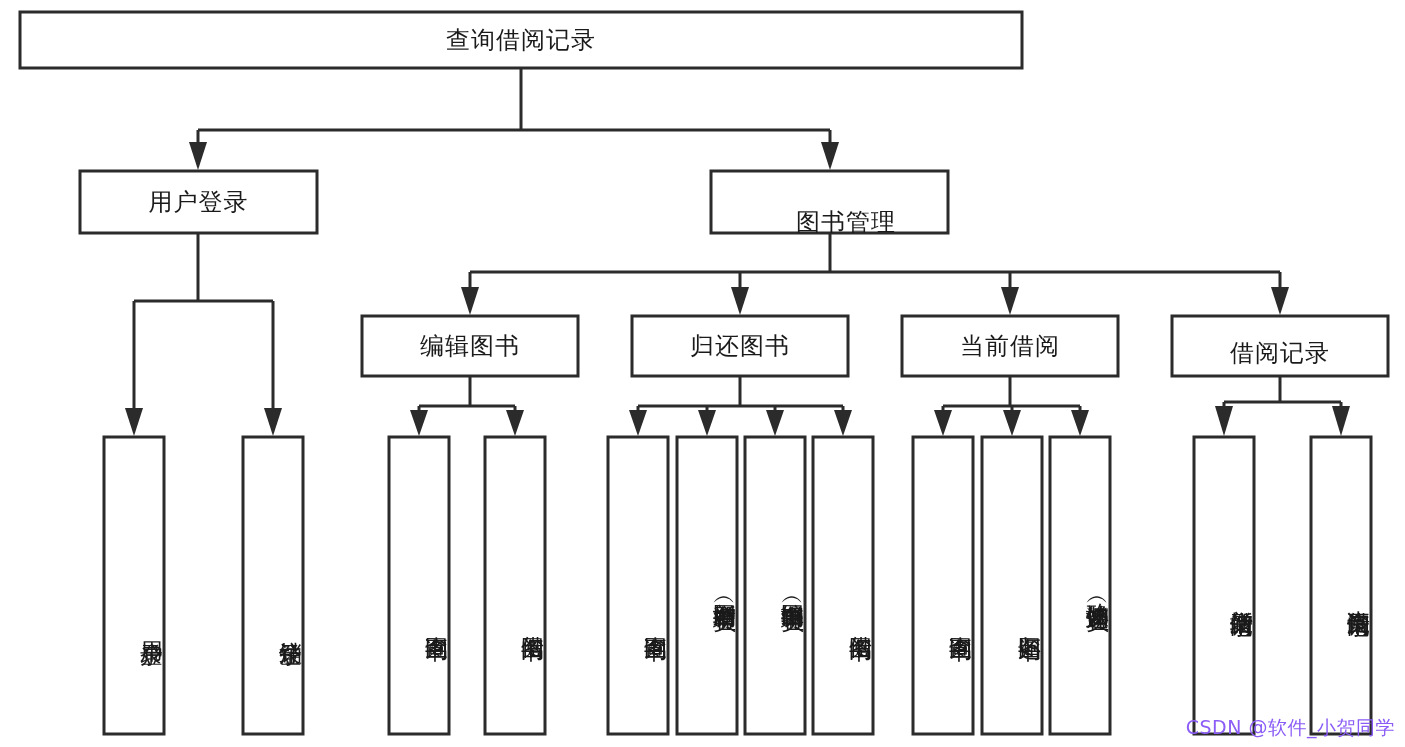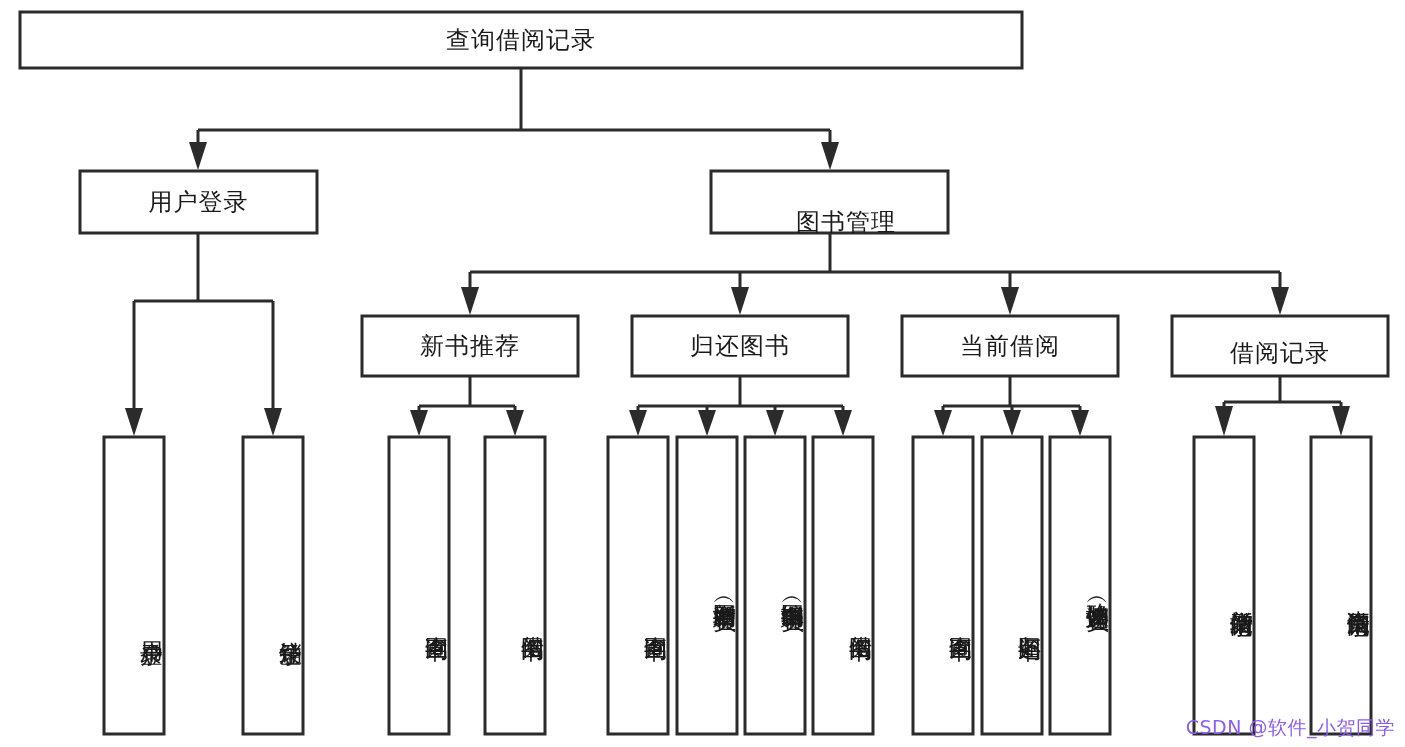--- a/index.html
+++ b/index.html
@@ -180,21 +180,21 @@
       <rect class="node-box" x="1194" y="437" width="60" height="297"></rect>
       <rect class="node-box" x="1311" y="437" width="60" height="297"></rect>
     </g>
   </svg>
 
   <div class="hlabel-wrap" style="left:20px; top:12px; width:1002px; height:56px;">查询借阅记录</div>
 
   <div class="hlabel-wrap" style="left:80px; top:171px; width:237px; height:62px;">用户登录</div>
   <div class="hlabel-wrap" style="left:736px; top:171px; width:220px; height:62px;margin-top:20px;">图书管理</div>
 
-  <div class="hlabel-wrap" style="left:362px; top:316px; width:216px; height:60px;">新书推荐</div>
+  <div class="hlabel-wrap" style="left:362px; top:316px; width:216px; height:60px;">编辑图书</div>
   <div class="hlabel-wrap" style="left:632px; top:316px; width:216px; height:60px;">归还图书</div>
   <div class="hlabel-wrap" style="left:902px; top:316px; width:216px; height:60px;">当前借阅</div>
   <div class="hlabel-wrap" style="left:1172px; top:316px; width:216px; height:73px;">借阅记录</div>
 
   <div class="vlabel-wrap" style="left:104px; top:516px; width:60px; height:218px;">用户登录</div>
   <div class="vlabel-wrap" style="left:243px; top:516px; width:60px; height:218px;">注销登录</div>
 
   <div class="vlabel-wrap" style="left:389px; top:505px; width:60px; height:229px;">查询图书</div>
   <div class="vlabel-wrap" style="left:485px; top:505px; width:60px; height:229px;">借阅图书</div>
 

